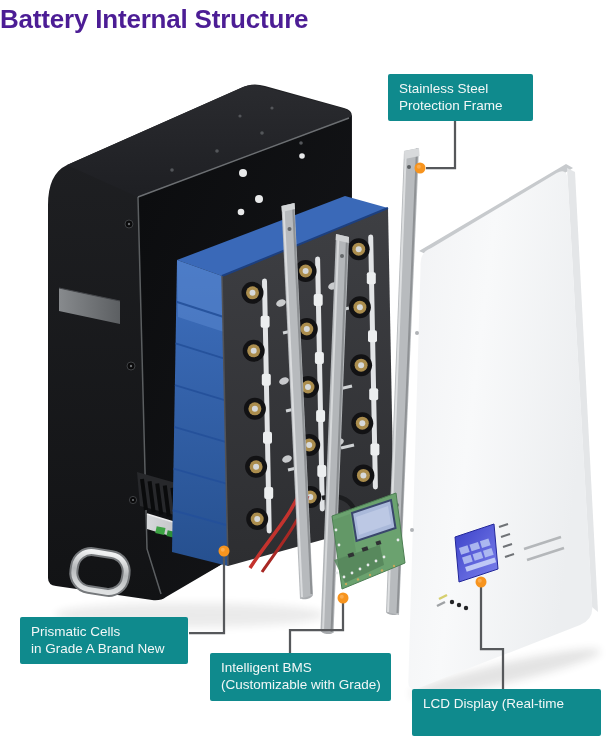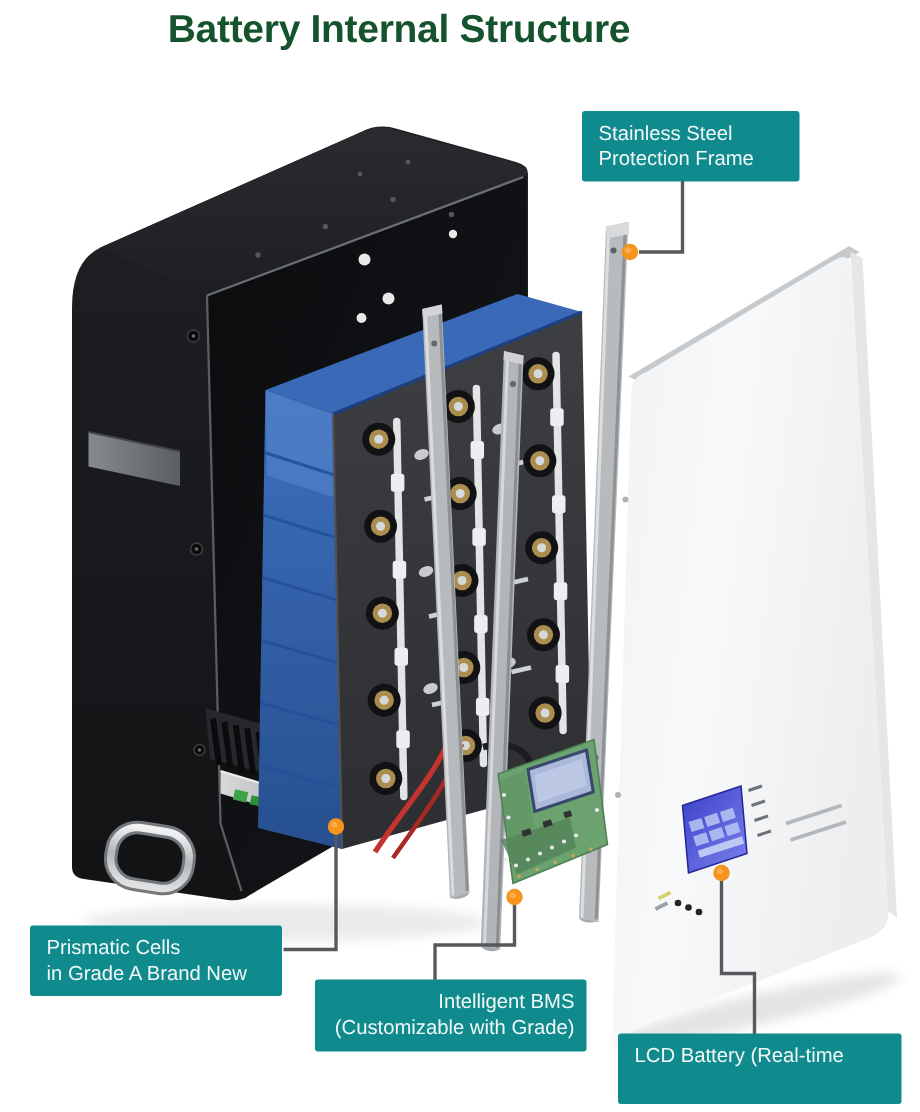--- a/index.html
+++ b/index.html
@@ -2,33 +2,33 @@
 <html><head>
 <meta charset="utf-8">
 <style>
   html,body{margin:0;padding:0;background:#ffffff;}
   .stage{
     position:relative;width:613px;height:741px;background:#ffffff;
     font-family:"Liberation Sans",sans-serif;overflow:hidden;
     --label-bg:#0f8a8d;--label-text:#f2f7f7;
   }
   .page-title{
-    position:absolute;top:4px;left:0;width:532px;text-align:center;
-    font-size:26px;font-weight:700;color:#14532d;letter-spacing:-0.2px;
+    position:absolute;top:4px;left:0;width:532px;text-align:left;
+    font-size:26px;font-weight:700;color:#4c1d95;letter-spacing:-0.2px;
   }
   .diagram-svg{position:absolute;top:0;left:0;}
   .callout{
     position:absolute;box-sizing:border-box;background:var(--label-bg);
     color:var(--label-text);font-size:13.5px;line-height:17px;
     padding:6px 8px 6px 11px;border-radius:2px;
   }
   .callout .l1,.callout .l2{white-space:nowrap;}
   .callout-frame{left:388px;top:74px;width:145px;height:47px;}
   .callout-cells{left:20px;top:617px;width:168px;height:47px;}
-  .callout-bms{left:210px;top:653px;width:181px;height:48px;text-align:right;}
+  .callout-bms{left:210px;top:653px;width:181px;height:48px;}
   .callout-lcd{left:412px;top:689px;width:189px;height:47px;}
 </style>
 </head>
 <body>
 
 <div class="stage" style="--label-bg: #0f8a8d; --label-text: #f2f7f7; background: rgb(255, 255, 255);">
 
   <div class="page-title">Battery Internal Structure</div>
 
   <svg class="diagram-svg" width="613" height="741" viewBox="0 0 613 741">
@@ -411,16 +411,16 @@
   </div>
   <div class="callout callout-frame">
     <div class="l1">Stainless Steel</div>
     <div class="l2">Protection Frame</div>
   </div>
   <div class="callout callout-bms">
     <div class="l1">Intelligent BMS</div>
     <div class="l2">(Customizable with Grade)</div>
   </div>
   <div class="callout callout-lcd">
-    <div class="l1">LCD Battery (Real-time</div>
+    <div class="l1">LCD Display (Real-time</div>
   </div>
 
 </div>
 
 </body></html>

